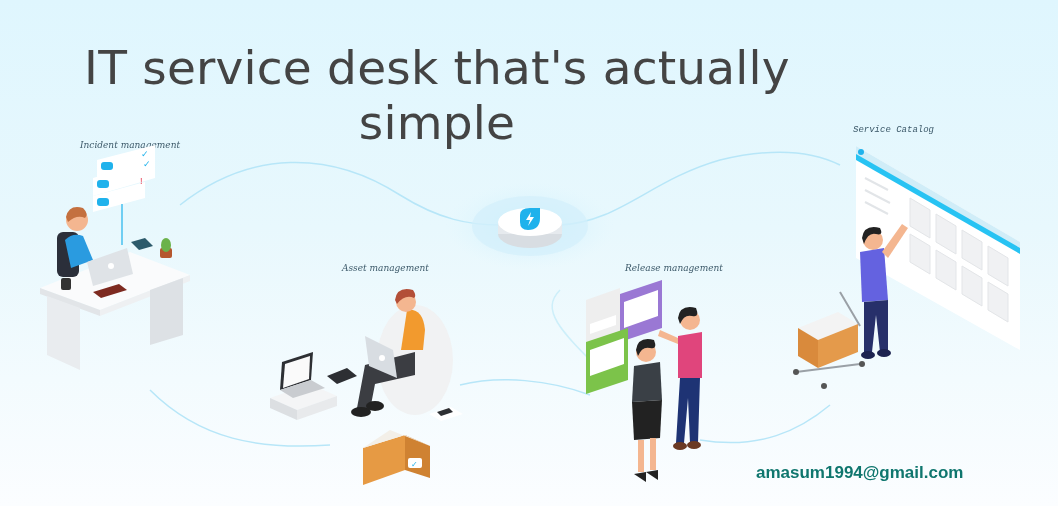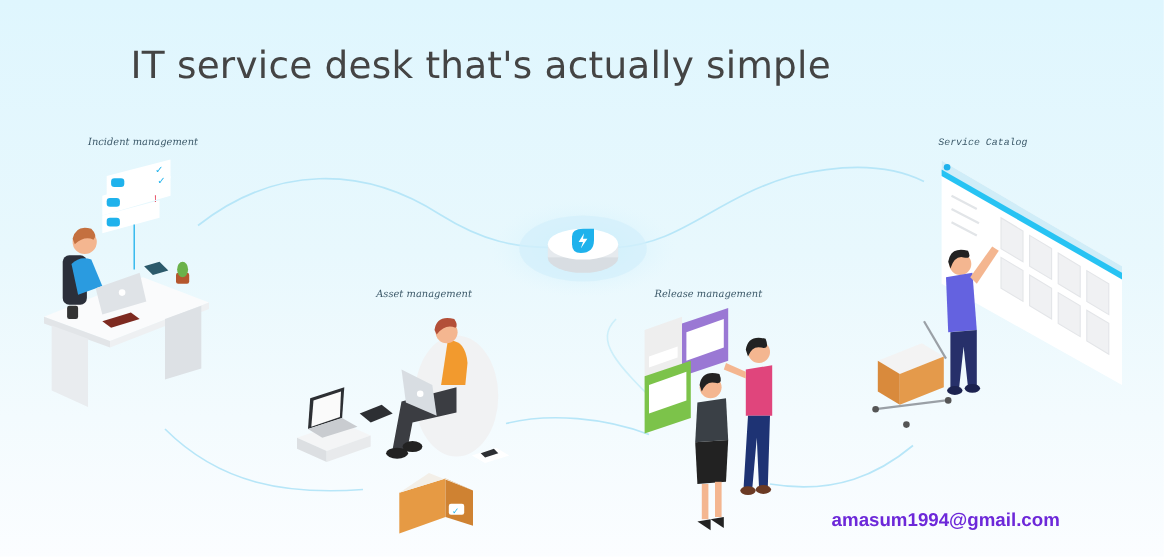--- a/index.html
+++ b/index.html
@@ -1,24 +1,24 @@
 <!DOCTYPE html>
 <html><head>
 <meta charset="utf-8">
 <style>
   html,body{margin:0;padding:0;}
   body{width:1058px;height:506px;overflow:hidden;position:relative;
     background:linear-gradient(180deg,#dff6fe 0%,#e8f8fd 45%,#f3fbfe 75%,#fbfdff 100%);
     font-family:"Liberation Sans",sans-serif;}
   .abs{position:absolute;}
   .title{left:0;top:40px;width:874px;text-align:center;font-family:"DejaVu Sans",sans-serif;
-    font-size:34px;color:#444;letter-spacing:0.2px;}
+    font-size:47px;color:#444;letter-spacing:0.2px;}
   .label{font-family:"DejaVu Serif",serif;font-style:italic;font-size:9px;color:#3d5a6a;}
   .email{left:756px;top:463px;font-family:"Liberation Sans",sans-serif;font-weight:bold;
-    font-size:17px;color:#6d28d9;}
+    font-size:17px;color:#0f766e;}
   svg{position:absolute;left:0;top:0;}
 </style>
 </head>
 <body>
 
 <svg width="1058" height="506" viewBox="0 0 1058 506">
   <defs>
     <radialGradient id="halo" cx="50%" cy="50%" r="50%">
       <stop offset="0%" stop-color="#bfe9fb" stop-opacity="0.9"></stop>
       <stop offset="100%" stop-color="#dff6fe" stop-opacity="0"></stop>
@@ -39,21 +39,21 @@
     <ellipse cx="90" cy="48" rx="85" ry="44" fill="url(#halo)"></ellipse>
     <ellipse cx="90" cy="48" rx="58" ry="30" fill="#d3effb" opacity="0.7"></ellipse>
     <ellipse cx="90" cy="56" rx="32" ry="14" fill="#d8dde2"></ellipse>
     <rect x="58" y="44" width="64" height="12" fill="#e6eaee"></rect>
     <ellipse cx="90" cy="44" rx="32" ry="14" fill="#ffffff"></ellipse>
     <path d="M80,37 Q80,30 90,30 L100,30 L100,40 Q100,52 88,52 Q80,52 80,44 Z" fill="#1fb2ec"></path>
     <path d="M91,34 L86,42 L90,42 L88,48 L94,39 L90,39 Z" fill="#fff"></path>
   </svg>
 </div>
 
-<div class="abs label" style="left:80px;top:125px;">Incident management</div>
+<div class="abs label" style="left:80px;top:140px;">Incident management</div>
 <div class="abs" style="left:35px;top:140px;width:160px;height:230px;">
   <svg width="160" height="230" viewBox="0 0 160 230">
 
     <g>
       <polygon points="62,20 120,5 120,22 62,38" fill="#fff"></polygon>
       <polygon points="58,38 120,20 120,38 58,56" fill="#fff"></polygon>
       <polygon points="58,56 110,42 110,58 58,72" fill="#fff"></polygon>
       <rect x="66" y="22" width="12" height="8" rx="3" fill="#1fb2ec"></rect>
       <rect x="62" y="40" width="12" height="8" rx="3" fill="#1fb2ec"></rect>
       <rect x="62" y="58" width="12" height="8" rx="3" fill="#1fb2ec"></rect>
@@ -114,21 +114,21 @@
     <polygon points="172,132 184,128 188,132 176,136" fill="#2d2f33"></polygon>
 
     <polygon points="98,168 140,155 140,190 98,205" fill="#e69a44"></polygon>
     <polygon points="140,155 165,166 165,198 140,190" fill="#cf8232"></polygon>
     <polygon points="98,168 125,150 165,166 140,155" fill="#f3efe8"></polygon>
     <rect x="143" y="178" width="14" height="10" rx="2" fill="#fff"></rect>
     <text x="146" y="187" font-size="8" fill="#1fb2ec">✓</text>
   </svg>
 </div>
 
-<div class="abs label" style="left:595px;top:263px;">Release management</div>
+<div class="abs label" style="left:625px;top:263px;">Release management</div>
 <div class="abs" style="left:580px;top:278px;width:140px;height:210px;">
   <svg width="140" height="210" viewBox="0 0 140 210">
 
     <polygon points="6,22 40,10 40,60 6,72" fill="#eeeeee"></polygon>
     <polygon points="40,16 82,2 82,50 40,64" fill="#9a78d4"></polygon>
     <polygon points="44,24 78,12 78,38 44,50" fill="#fff"></polygon>
     <polygon points="6,64 48,50 48,102 6,116" fill="#7cc34a"></polygon>
     <polygon points="10,72 44,60 44,86 10,98" fill="#fff"></polygon>
     <polygon points="10,46 36,37 36,47 10,56" fill="#fff"></polygon>
 

